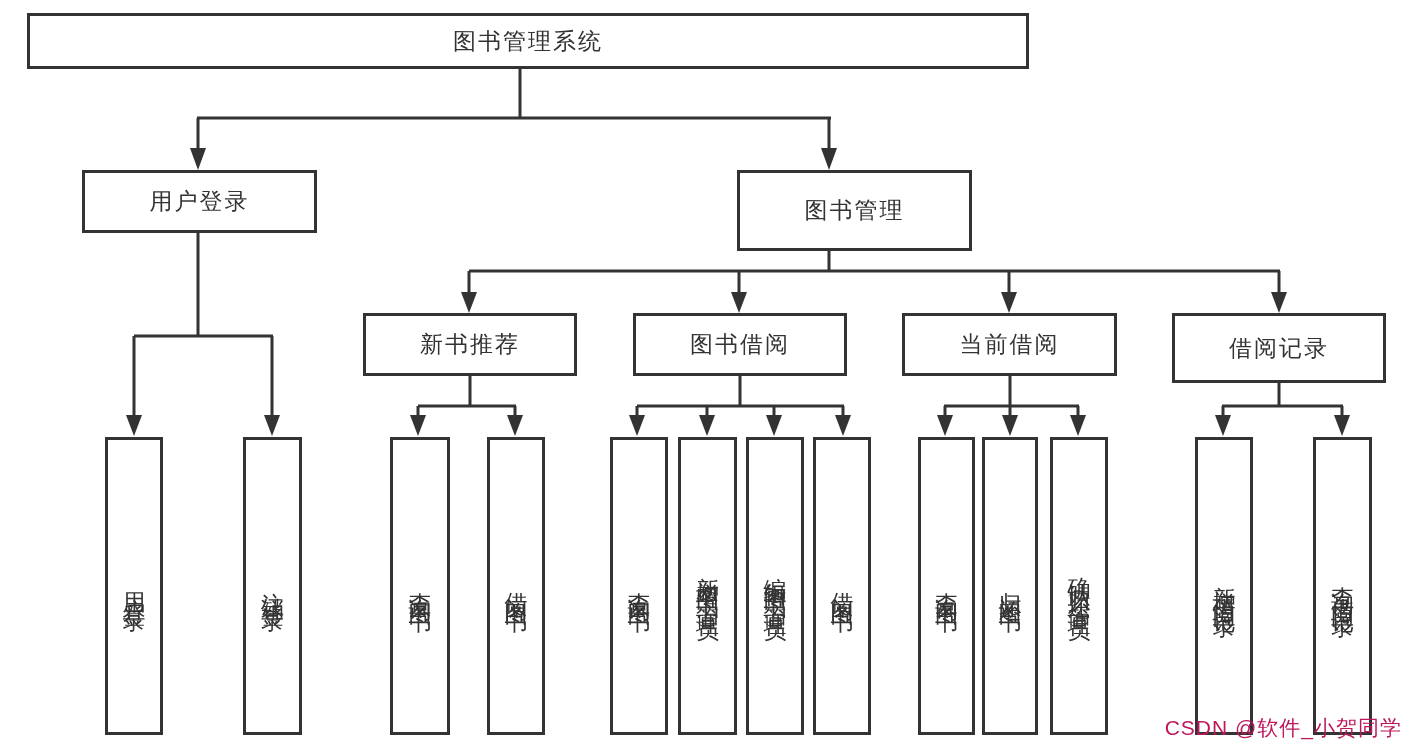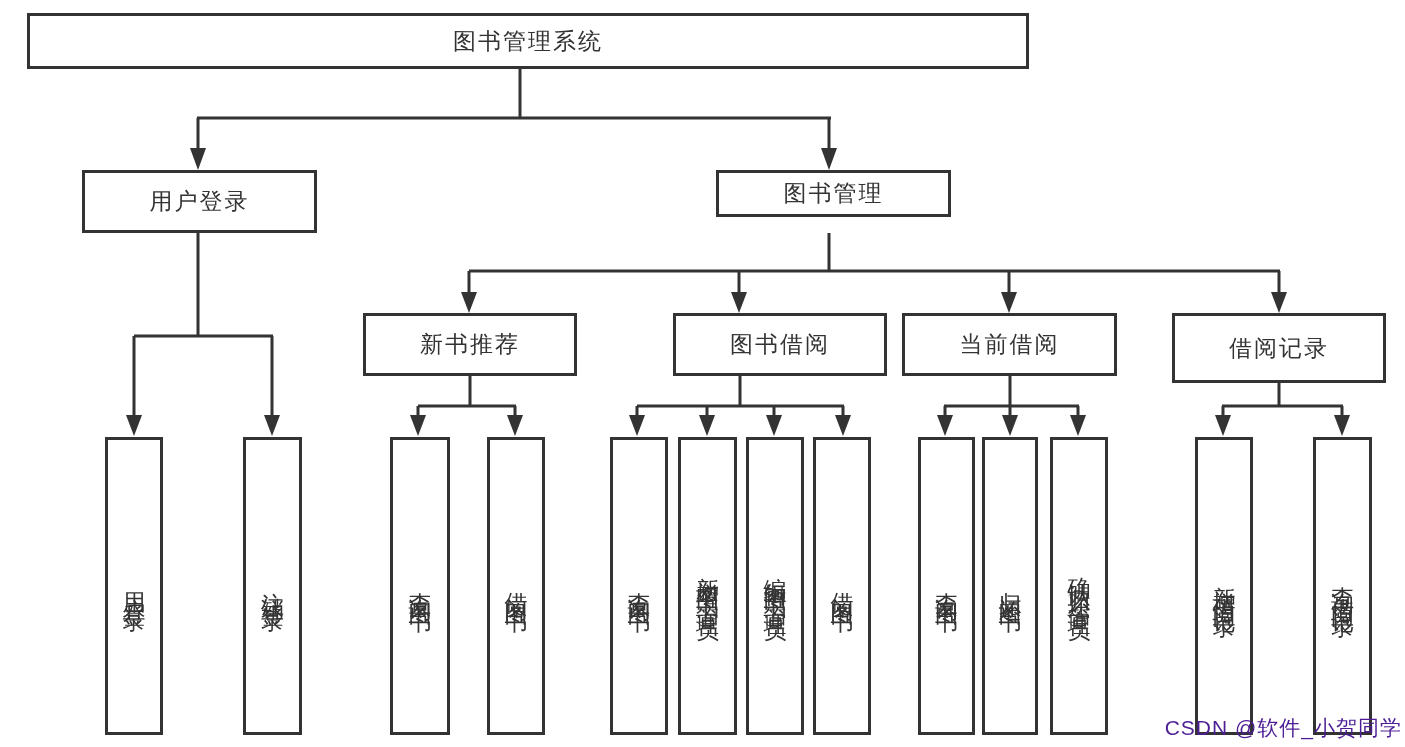--- a/index.html
+++ b/index.html
@@ -39,21 +39,21 @@
     letter-spacing: 6px;
     line-height: 1;
     white-space: nowrap;
   }
   .watermark {
     position: absolute;
     right: 3px;
     top: 714px;
     font-size: 21px;
     letter-spacing: 1px;
-    color: #4c1d95;
+    color: #be185d;
     white-space: nowrap;
   }
 </style>
 </head>
 <body>
 
 <div class="canvas">
 
   <svg class="wires" width="1405" height="747" viewBox="0 0 1405 747" xmlns="http://www.w3.org/2000/svg">
 
@@ -114,28 +114,28 @@
       M1334 415 L1350 415 L1342 436 Z"></path>
   </svg>
 
   <div class="box hbox" style="left:27px; top:13px; width:1002px; height:56px;">
     <span>图书管理系统</span>
   </div>
 
   <div class="box hbox" style="left:82px; top:170px; width:235px; height:63px;">
     <span>用户登录</span>
   </div>
-  <div class="box hbox" style="left:716px; top:170px; width:235px; height:47px;">
+  <div class="box hbox" style="left:737px; top:170px; width:235px; height:81px;">
     <span>图书管理</span>
   </div>
 
   <div class="box hbox" style="left:363px; top:313px; width:214px; height:63px;text-align:center;">
     <span>新书推荐</span>
   </div>
-  <div class="box hbox" style="left:633px; top:313px; width:214px; height:63px;margin-left:40px;">
+  <div class="box hbox" style="left:633px; top:313px; width:214px; height:63px;">
     <span>图书借阅</span>
   </div>
   <div class="box hbox" style="left:902px; top:313px; width:215px; height:63px;text-align:center;">
     <span>当前借阅</span>
   </div>
   <div class="box hbox" style="left:1172px; top:313px; width:214px; height:70px;">
     <span>借阅记录</span>
   </div>
 
   <div class="box vbox" style="left:105px; top:437px; width:58px; height:298px;">

